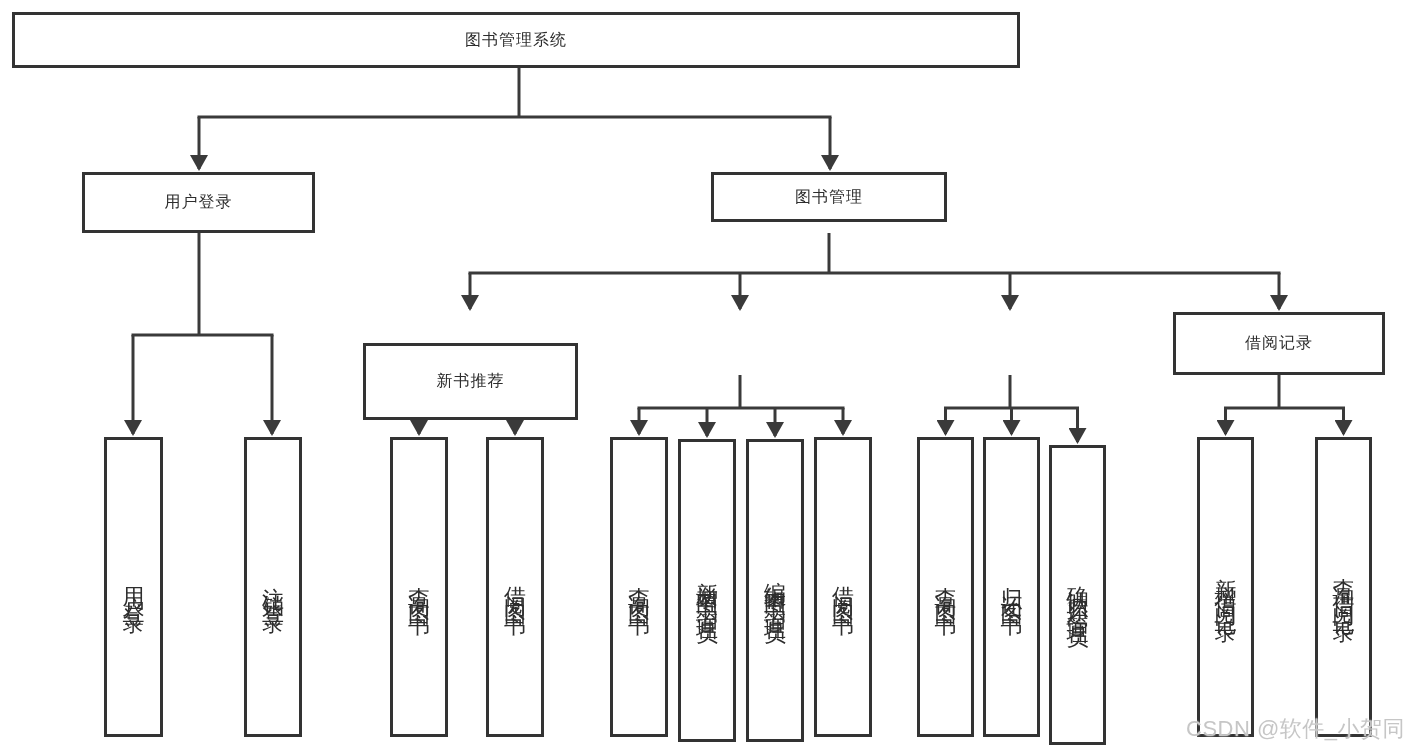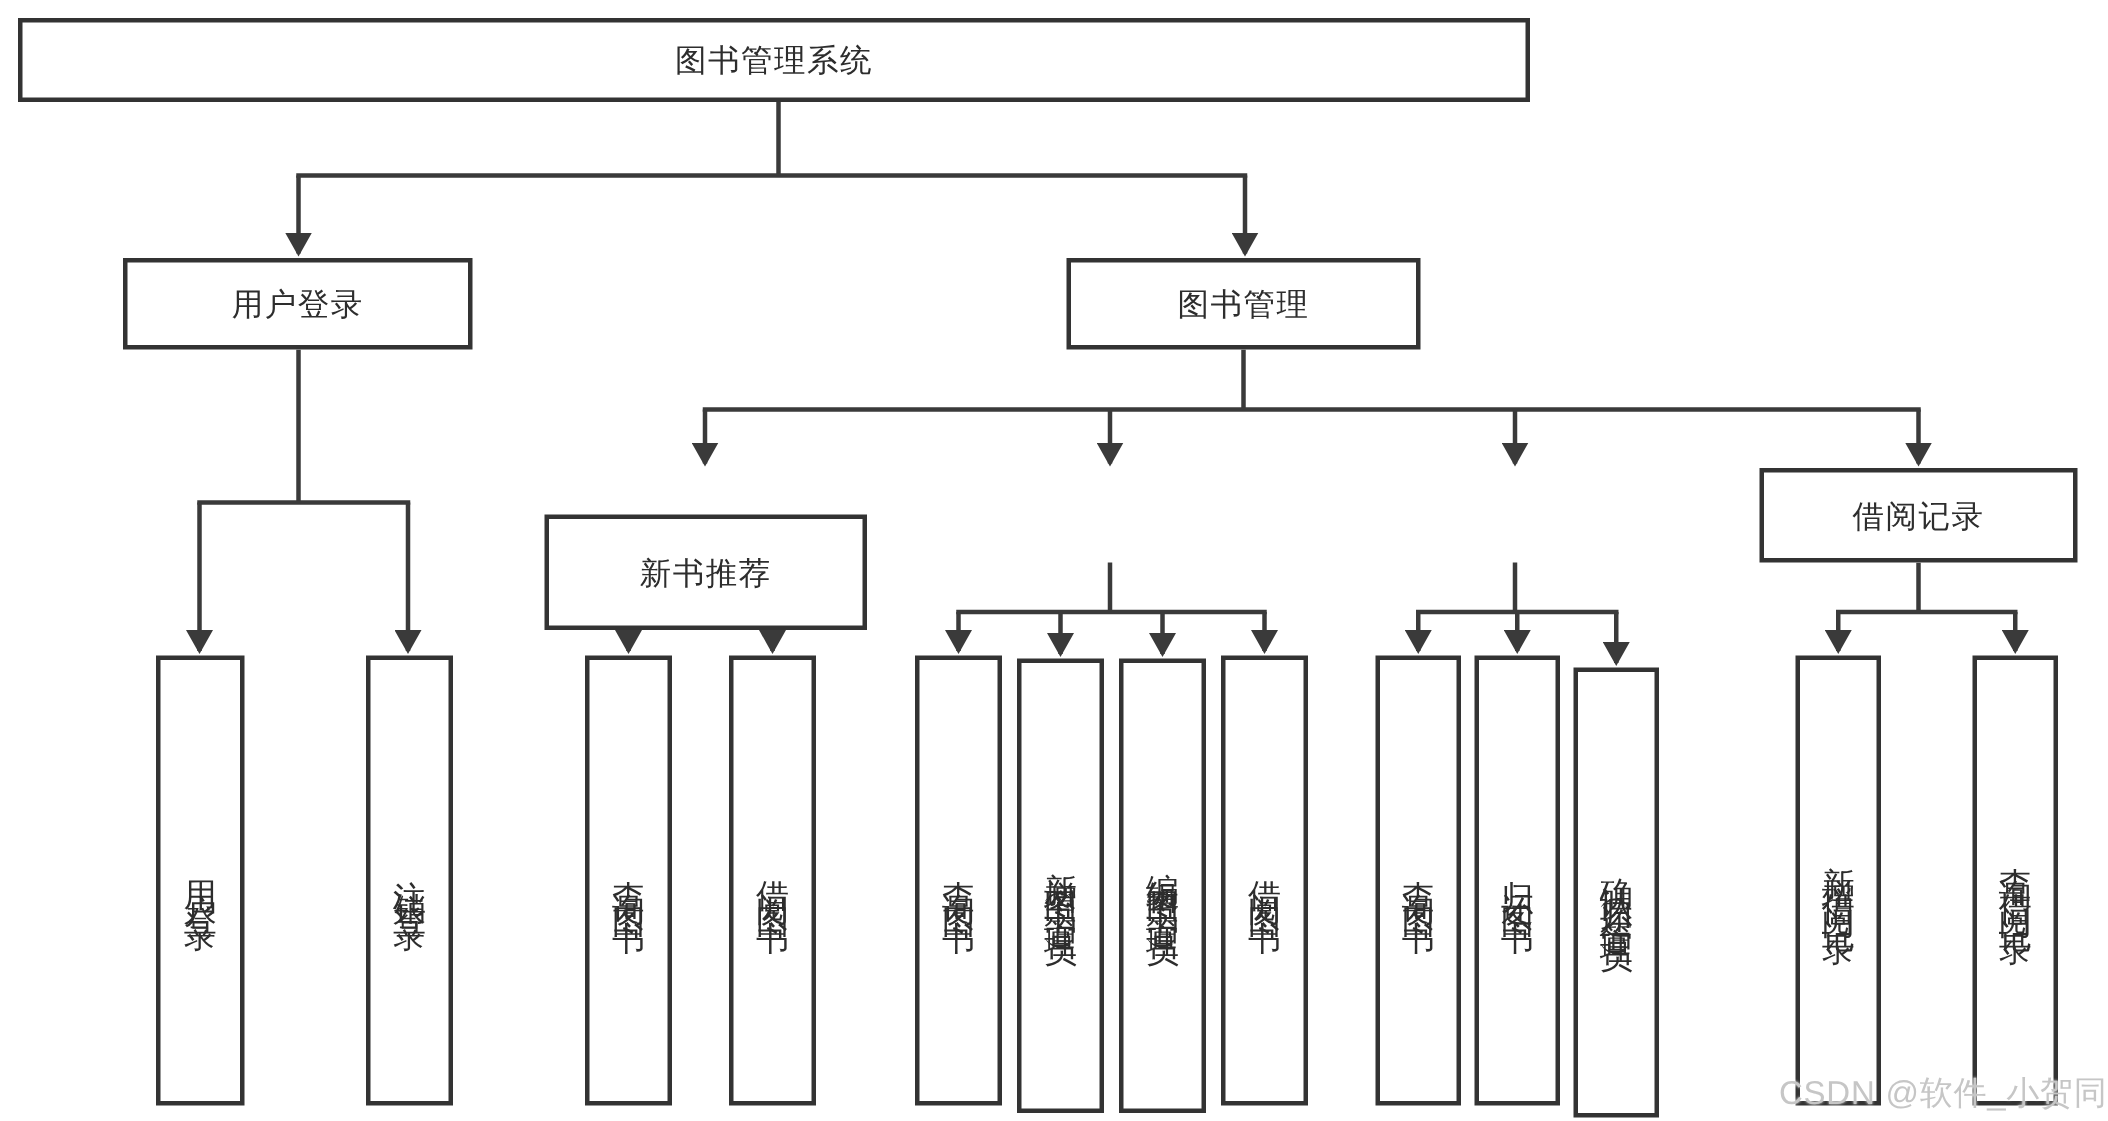--- a/index.html
+++ b/index.html
@@ -26,21 +26,21 @@
     box-sizing: border-box;
     background: #ffffff;
     border: 3px solid #333333;
     color: #2d2d2d;
     display: flex;
     align-items: center;
     justify-content: center;
     text-align: center;
   }
   .h-box {
-    font-size: 21px;
+    font-size: 16px;
     letter-spacing: 1px;
   }
   .v-box {
     writing-mode: vertical-rl;
     text-orientation: mixed;
     font-size: 22px;
     line-height: 1;
     letter-spacing: 9px;
   }
   .watermark {
@@ -111,21 +111,21 @@
       <path d="M1279,375 L1279,408"></path>
       <path d="M1224,408 L1345,408"></path>
       <path d="M1225.5,408 L1225.5,434" marker-end="url(#arrow)"></path>
       <path d="M1343.5,408 L1343.5,434" marker-end="url(#arrow)"></path>
     </g>
   </svg>
 
   <div class="box h-box" style="left:12px; top:12px; width:1008px; height:56px;">图书管理系统</div>
 
   <div class="box h-box" style="left:82px; top:172px; width:233px; height:61px;">用户登录</div>
-  <div class="box h-box" style="left:711px; top:172px; width:236px; height:61px;text-align:center;">图书管理</div>
+  <div class="box h-box" style="left:711px; top:172px; width:236px; height:50px;text-align:center;">图书管理</div>
 
   <div class="box h-box" style="left:363px; top:312px; width:215px; height:77px;margin-top:31px;">新书推荐</div>
   <div class="box h-box" style="left:1173px; top:312px; width:212px; height:63px;">借阅记录</div>
 
   <div class="box v-box" style="left:104px; top:437px; width:59px; height:300px;">用户登录</div>
   <div class="box v-box" style="left:244px; top:437px; width:58px; height:300px;">注销登录</div>
 
   <div class="box v-box" style="left:390px; top:437px; width:58px; height:300px;">查询图书</div>
   <div class="box v-box" style="left:486px; top:437px; width:58px; height:300px;">借阅图书</div>
 

